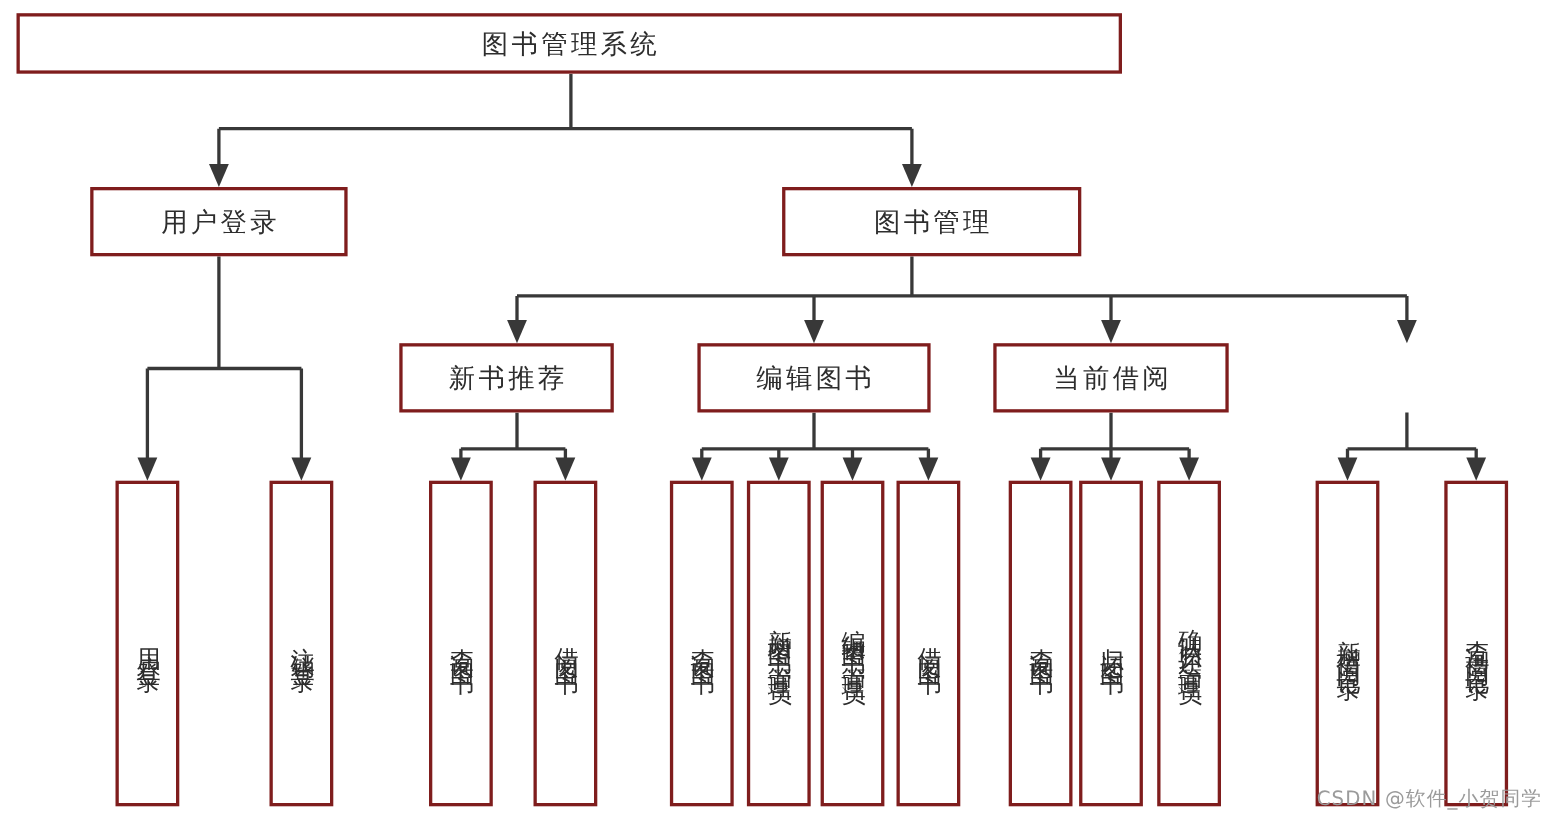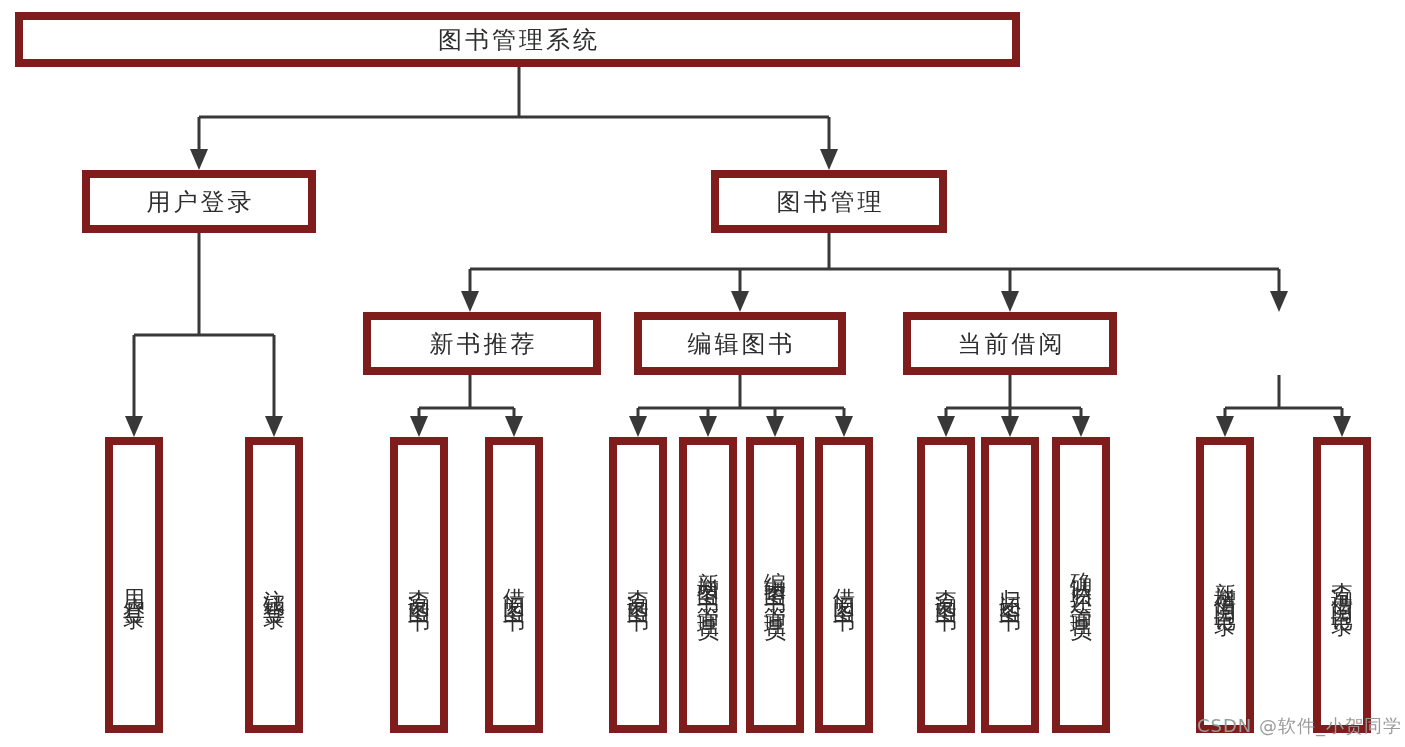--- a/index.html
+++ b/index.html
@@ -18,21 +18,21 @@
   svg.connectors {
     position: absolute;
     left: 0;
     top: 0;
     z-index: 1;
   }
   .box {
     position: absolute;
     box-sizing: border-box;
     background: #ffffff;
-    border: 8px solid #7f1d1d;
+    border: 3px solid #7f1d1d;
     display: flex;
     align-items: center;
     justify-content: center;
     z-index: 2;
   }
   .h-label {
     font-size: 24px;
     letter-spacing: 3px;
     text-indent: 3px;
     color: #2d2d2d;
@@ -44,24 +44,24 @@
     font-size: 22px;
     line-height: 1;
     letter-spacing: 7px;
     color: #2d2d2d;
     white-space: nowrap;
   }
   
   .n-root   { left: 15px;  top: 12px;  width: 1005px; height: 55px; }
   
   .n-l2a    { left: 82px;  top: 170px; width: 234px;  height: 63px; }
-  .n-l2b    { left: 711px; top: 170px; width: 236px;  height: 63px; }
+  .n-l2b    { left: 711px; top: 170px; width: 272px;  height: 63px; }
   
   .n-l3     { top: 312px;  height: 63px; }
-  .n-l3a    { left: 363px;  width: 238px; }
+  .n-l3a    { left: 363px;  width: 195px; }
   .n-l3b    { left: 634px;  width: 212px; }
   .n-l3c    { left: 903px;  width: 214px; text-align: right; }
   .n-l3d    { left: 1172px; width: 214px; }
   
   .leaf     { top: 437px; height: 296px; width: 58px; }
   .lf-1  { left: 105px; }
   .lf-2  { left: 245px; }
   .lf-3  { left: 390px; }
   .lf-4  { left: 485px; }
   .lf-5  { left: 609px; }

